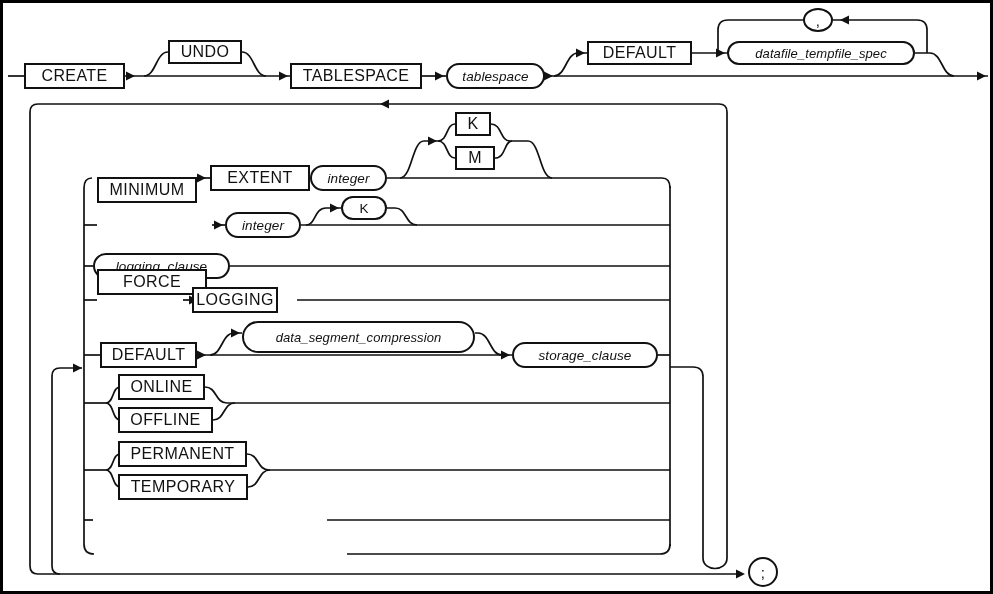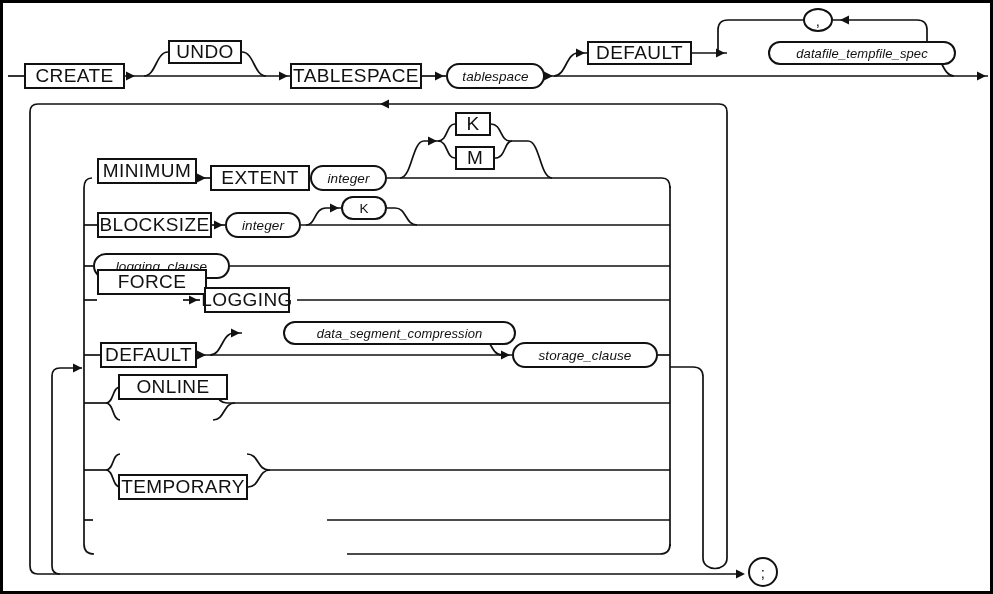--- a/index.html
+++ b/index.html
@@ -16,33 +16,33 @@
     pointer-events:none;
     z-index:30;
   }
   svg.wires{position:absolute;left:0;top:0;z-index:1;}
   .node{
     position:absolute;
     display:flex;align-items:center;justify-content:center;
     background:#fff;
     border:2px solid #111;
     color:#111;
-    font-size:19px;
+    font-size:16px;
     letter-spacing:.4px;
     white-space:nowrap;
     z-index:10;
     box-sizing:border-box;
   }
   .oval{
     border-radius:999px;
     font-style:italic;
     font-size:13.5px;
     letter-spacing:.1px;
   }
-  .small{font-size:13px;margin-left:41px;}
+  .small{font-size:13px;}
   .term{
     border-radius:50%;
     font-style:normal;
     font-size:15px;
   }
 </style>
 </head>
 <body>
 
 <div class="canvas">
@@ -145,40 +145,41 @@
   </svg>
 
   <div class="node" style="left:24px;top:63px;width:101px;height:26px">CREATE</div>
   <div class="node" style="left:168px;top:40px;width:74px;height:24px">UNDO</div>
   <div class="node" style="left:290px;top:63px;width:132px;height:26px">TABLESPACE</div>
   <div class="node oval" style="left:446px;top:63px;width:99px;height:26px">tablespace</div>
   <div class="node" style="left:587px;top:41px;width:105px;height:24px">DEFAULT</div>
   <div class="node oval small" style="left:727px;top:41px;width:188px;height:24px">datafile_tempfile_spec</div>
   <div class="node oval term" style="left:803px;top:8px;width:30px;height:24px">,</div>
 
-  <div class="node" style="left:97px;top:158px;width:100px;height:26px">MINIMUM</div>
+  <div class="node" style="left:97px;top:177px;width:100px;height:26px">MINIMUM</div>
   <div class="node" style="left:210px;top:165px;width:100px;height:26px">EXTENT</div>
   <div class="node oval" style="left:310px;top:165px;width:77px;height:26px">integer</div>
   <div class="node" style="left:455px;top:112px;width:36px;height:24px">K</div>
   <div class="node" style="left:455px;top:146px;width:40px;height:24px">M</div>
 
-  <div class="node" style="left:97px;top:212px;width:115px;height:26px">BLOCKSIZE</div>
   <div class="node oval" style="left:225px;top:212px;width:76px;height:26px">integer</div>
   <div class="node oval" style="left:341px;top:196px;width:46px;height:24px;font-style:normal">K</div>
 
   <div class="node oval" style="left:93px;top:253px;width:137px;height:26px">logging_clause</div>
 
   <div class="node" style="left:97px;top:269px;width:110px;height:26px">FORCE</div>
-  <div class="node" style="left:204px;top:287px;width:86px;height:26px">LOGGING</div>
+  <div class="node" style="left:192px;top:287px;width:86px;height:26px">LOGGING</div>
 
   <div class="node" style="left:100px;top:342px;width:97px;height:26px">DEFAULT</div>
-  <div class="node oval small" style="left:242px;top:321px;width:233px;height:24px">data_segment_compression</div>
+  <div class="node oval small" style="left:242px;top:321px;width:233px;height:32px">data_segment_compression</div>
   <div class="node oval" style="left:512px;top:342px;width:146px;height:26px">storage_clause</div>
 
-  <div class="node" style="left:118px;top:374px;width:110px;height:26px">ONLINE</div>
+  <div class="node" style="left:118px;top:374px;width:87px;height:26px">ONLINE</div>
+  <div class="node" style="left:118px;top:407px;width:95px;height:26px">OFFLINE</div>
 
+  <div class="node" style="left:118px;top:441px;width:129px;height:26px">PERMANENT</div>
   <div class="node" style="left:118px;top:474px;width:130px;height:26px">TEMPORARY</div>
 
 
   <div class="node term" style="left:748px;top:557px;width:30px;height:30px;border-width:2px">;</div>
 
   <div class="frame"></div>
 </div>
 
 </body></html>

